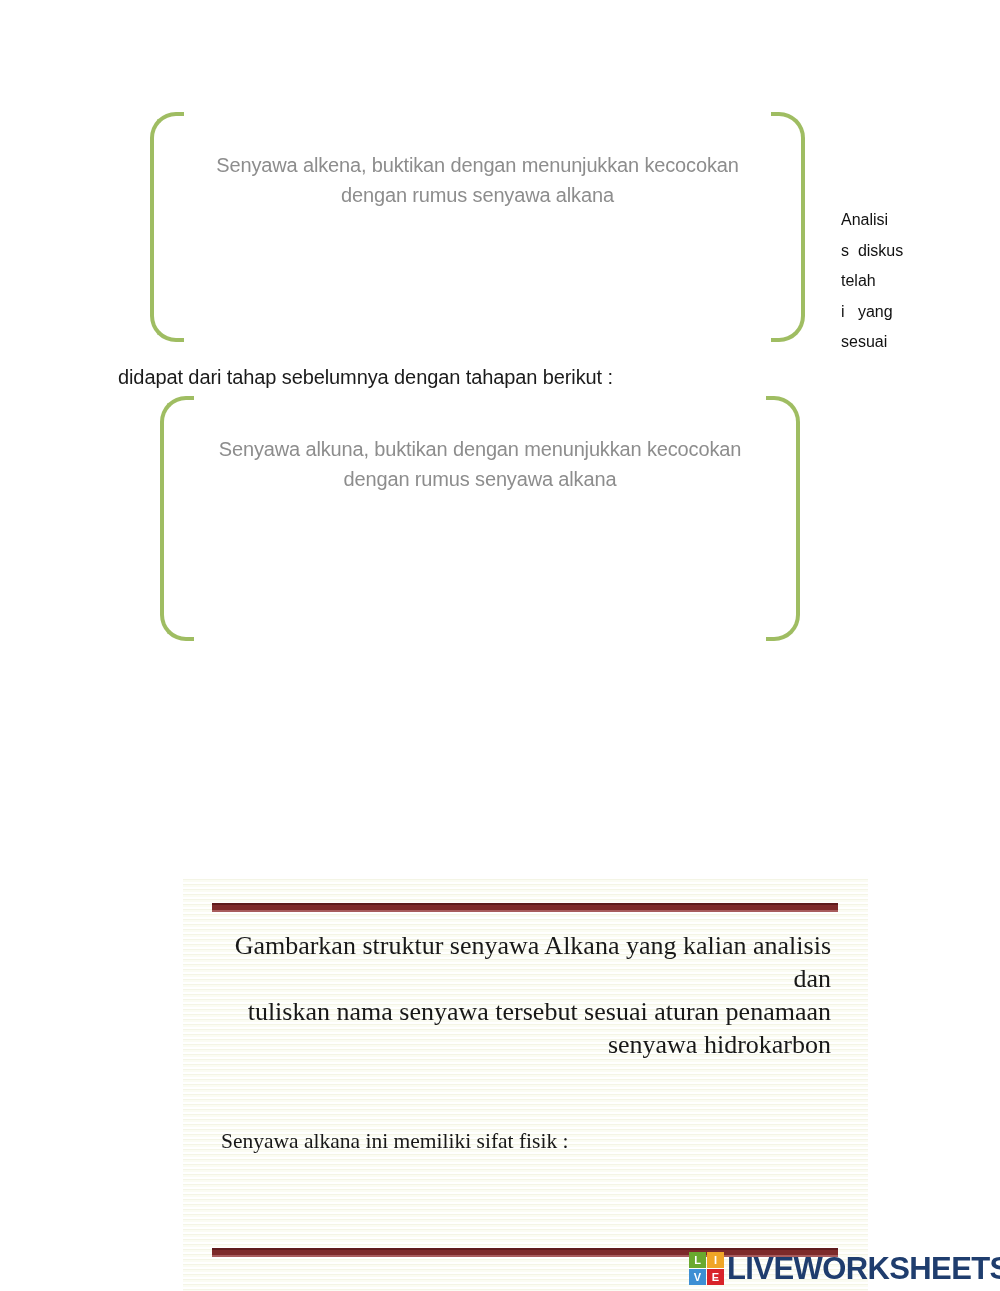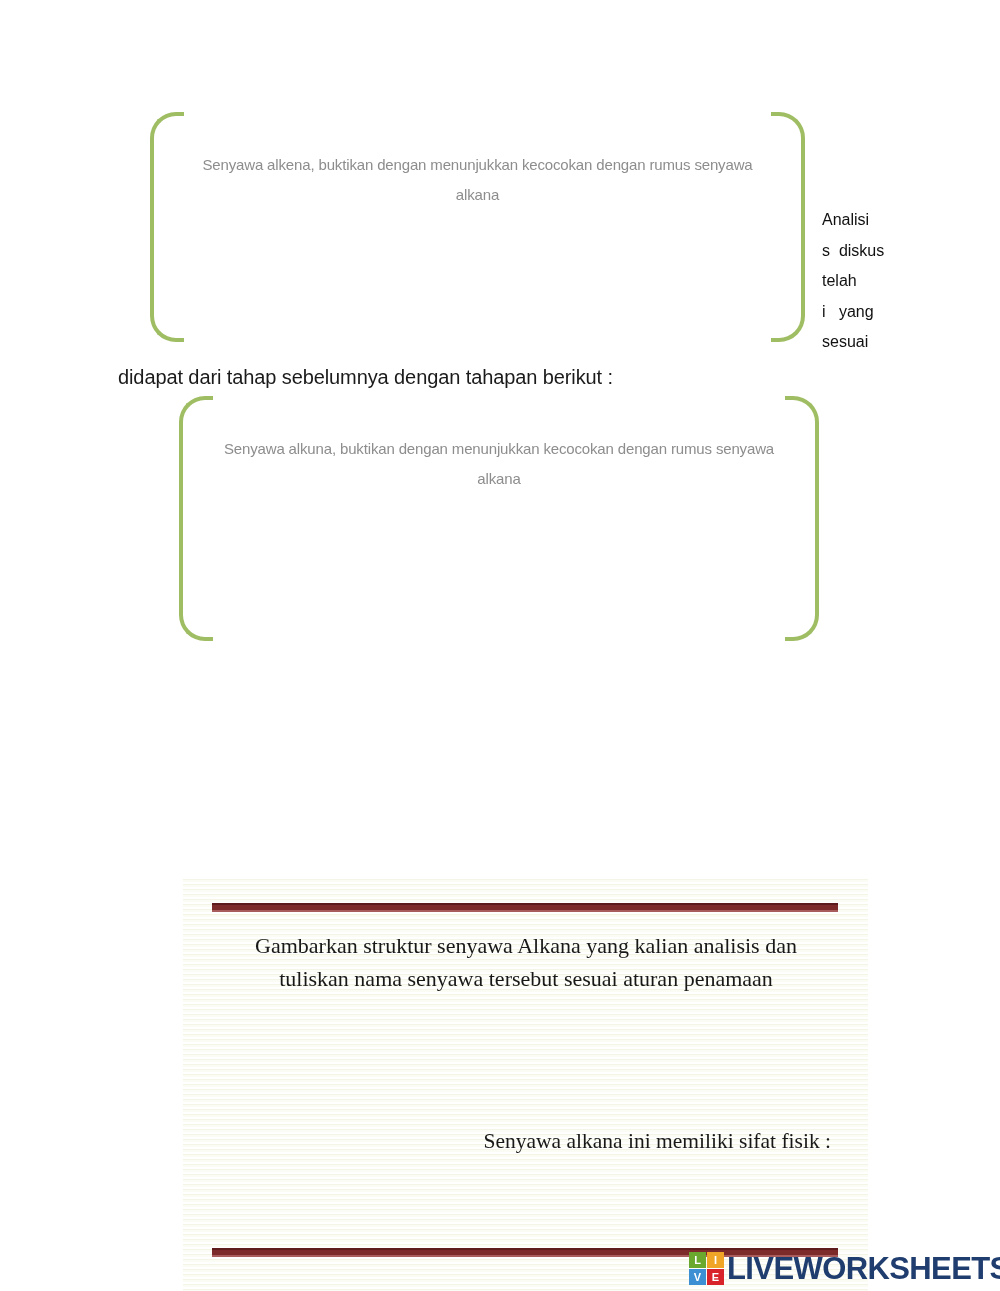--- a/index.html
+++ b/index.html
@@ -48,21 +48,21 @@
     border-top-right-radius: 26px;
     border-bottom-right-radius: 26px;
   }
 
   .answer-placeholder {
     position: absolute;
     left: 44px;
     right: 44px;
     top: 38px;
     text-align: center;
-    font-size: 15px;
+    font-size: 20px;
     line-height: 30px;
     color: #8d8d8d;
     letter-spacing: -0.15px;
     font-family: "Liberation Sans", sans-serif;
   }
 
   
   .body-line {
     position: absolute;
     font-size: 20px;
@@ -74,20 +74,21 @@
   
   .side-column {
     position: absolute;
     font-size: 16px;
     color: #111111;
     line-height: 30.6px;
   }
   .side-column .sc-line {
     display: block;
     white-space: pre;
+    margin-left: 19px;
   }
 
   
   .panel {
     position: absolute;
     background-color: #fbfbf2;
     background-image: repeating-linear-gradient(
       to bottom,
       #ffffff 0px,
       #ffffff 2px,
@@ -101,29 +102,29 @@
     position: absolute;
     height: 9px;
     background: #7a2525;
     background-image: linear-gradient(to bottom,
       #5e1b1b 0px, #5e1b1b 2px,
       #7d2a2a 2px, #7d2a2a 7px,
       #a85c5c 7px, #a85c5c 9px);
   }
   .panel-heading {
     position: absolute;
-    text-align: center;
+    text-align: right;
     font-family: "Liberation Serif", serif;
-    font-size: 22px;
+    font-size: 26px;
     line-height: 33px;
     color: #181818;
   }
   .panel-subheading {
     position: absolute;
-    text-align: right;
+    text-align: left;
     font-family: "Liberation Serif", serif;
     font-size: 21.5px;
     line-height: 33px;
     color: #181818;
   }
 
   
   .lws-logo {
     position: absolute;
     display: flex;
@@ -173,33 +174,34 @@
   <div class="side-column" style="left:822px; top:205px; width:66px;">
     <span class="sc-line">Analisi</span>
     <span class="sc-line">s  diskus</span>
     <span class="sc-line">telah</span>
     <span class="sc-line">i   yang</span>
     <span class="sc-line">sesuai</span>
   </div>
 
   <div class="body-line" style="left:118px; top:366px;">didapat dari tahap sebelumnya dengan tahapan berikut :</div>
 
-  <div class="bracket-block" style="left:160px; top:396px; width:640px; height:245px;margin-left:19px;">
+  <div class="bracket-block" style="left:160px; top:396px; width:640px; height:245px;">
     <div class="bracket left"></div>
     <div class="bracket right"></div>
     <div class="answer-placeholder">Senyawa alkuna, buktikan dengan menunjukkan kecocokan dengan rumus senyawa alkana</div>
   </div>
 
   <div class="panel" style="left:183px; top:877px; width:685px; height:414px;">
 
     <div class="panel-rule" style="left:29px; top:26px; width:626px;"></div>
 
     <div class="panel-heading" style="left:38px; top:52px; width:610px;">
       <div>Gambarkan struktur senyawa Alkana yang kalian analisis dan</div>
       <div>tuliskan nama senyawa tersebut sesuai aturan penamaan</div>
+      <div>senyawa hidrokarbon</div>
     </div>
 
     <div class="panel-subheading" style="left:38px; top:248px; width:610px;">Senyawa alkana ini memiliki sifat fisik :</div>
 
     <div class="panel-rule" style="left:29px; top:371px; width:626px;"></div>
   </div>
 
   <div class="lws-logo" style="left:689px; top:1252px;">
     <div class="lws-mark">
       <div class="lws-tile t-l">L</div>

